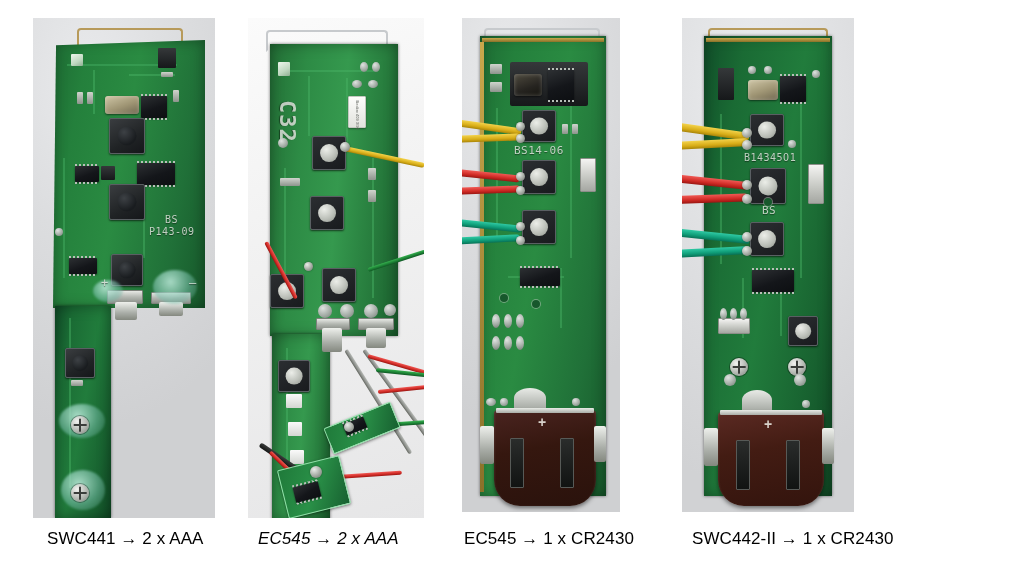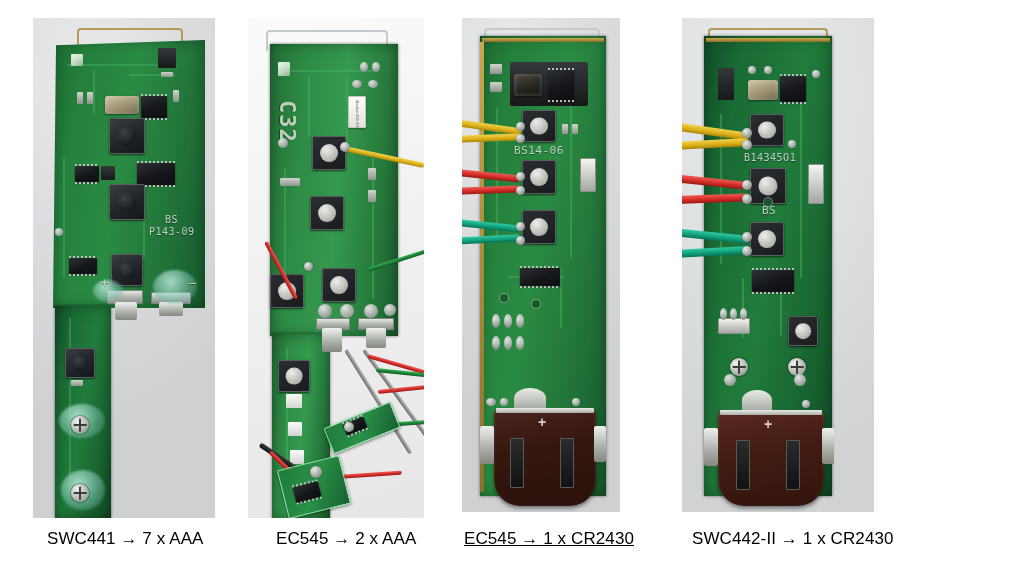--- a/index.html
+++ b/index.html
@@ -489,21 +489,21 @@
     <div class="coin-rim" style="left:52px; top:370px; width:32px; height:20px; border-radius:50% 50% 0 0;"></div>
     <div class="coin-holder" style="left:32px; top:392px; width:102px; height:96px;"></div>
     <div class="coin-rim" style="left:34px; top:390px; width:98px; height:5px;"></div>
     <div class="coin-plus" style="left:76px; top:396px; font-size:14px;">+</div>
     <div class="coin-tab" style="left:48px; top:420px; width:12px; height:48px;"></div>
     <div class="coin-tab" style="left:98px; top:420px; width:12px; height:48px;"></div>
     <div class="holder-ear" style="left:18px; top:408px; width:14px; height:38px;"></div>
     <div class="holder-ear" style="left:132px; top:408px; width:12px; height:36px;"></div>
   </div>
 
-  <div class="photo" style="left:682px; top:18px; width:192px; height:494px;">
+  <div class="photo" style="left:682px; top:18px; width:172px; height:494px;">
     <div class="photo-bg warm"></div>
 
     <div class="antenna" style="left:26px; top:10px; width:116px; height:14px;"></div>
 
     <div class="pcb dark" style="left:22px; top:18px; width:128px; height:460px;"></div>
     <div class="gold-edge" style="left:24px; top:20px; width:124px; height:4px;"></div>
 
     <div class="trace thin" style="left:118px; top:70px; width:2px; height:190px;"></div>
     <div class="trace thin" style="left:38px; top:96px; width:2px; height:150px;"></div>
     <div class="trace thin" style="left:60px; top:260px; width:2px; height:60px;"></div>
@@ -558,18 +558,18 @@
     <div class="coin-rim" style="left:60px; top:372px; width:30px; height:20px; border-radius:50% 50% 0 0;"></div>
     <div class="coin-holder warm" style="left:36px; top:394px; width:106px; height:94px;"></div>
     <div class="coin-rim" style="left:38px; top:392px; width:102px; height:5px;"></div>
     <div class="coin-plus" style="left:82px; top:398px; font-size:14px;">+</div>
     <div class="coin-tab" style="left:54px; top:422px; width:12px; height:48px;"></div>
     <div class="coin-tab" style="left:104px; top:422px; width:12px; height:48px;"></div>
     <div class="holder-ear" style="left:22px; top:410px; width:14px; height:38px;"></div>
     <div class="holder-ear" style="left:140px; top:410px; width:12px; height:36px;"></div>
   </div>
 
-  <div class="caption" style="left:47px; top:528px;">SWC441 → 7 x AAA</div>
-  <div class="caption" style="left:276px; top:528px;">EC545 → 2 x AAA</div>
-  <div class="caption" style="left:464px; top:528px;text-decoration:underline;">EC545 → 1 x CR2430</div>
+  <div class="caption" style="left:47px; top:528px;">SWC441 → 2 x AAA</div>
+  <div class="caption" style="left:258px; top:528px;font-style:italic;">EC545 → 2 x AAA</div>
+  <div class="caption" style="left:464px; top:528px;">EC545 → 1 x CR2430</div>
   <div class="caption" style="left:692px; top:528px;text-align:right;">SWC442-II → 1 x CR2430</div>
 
 </div>
 
 </body></html>

